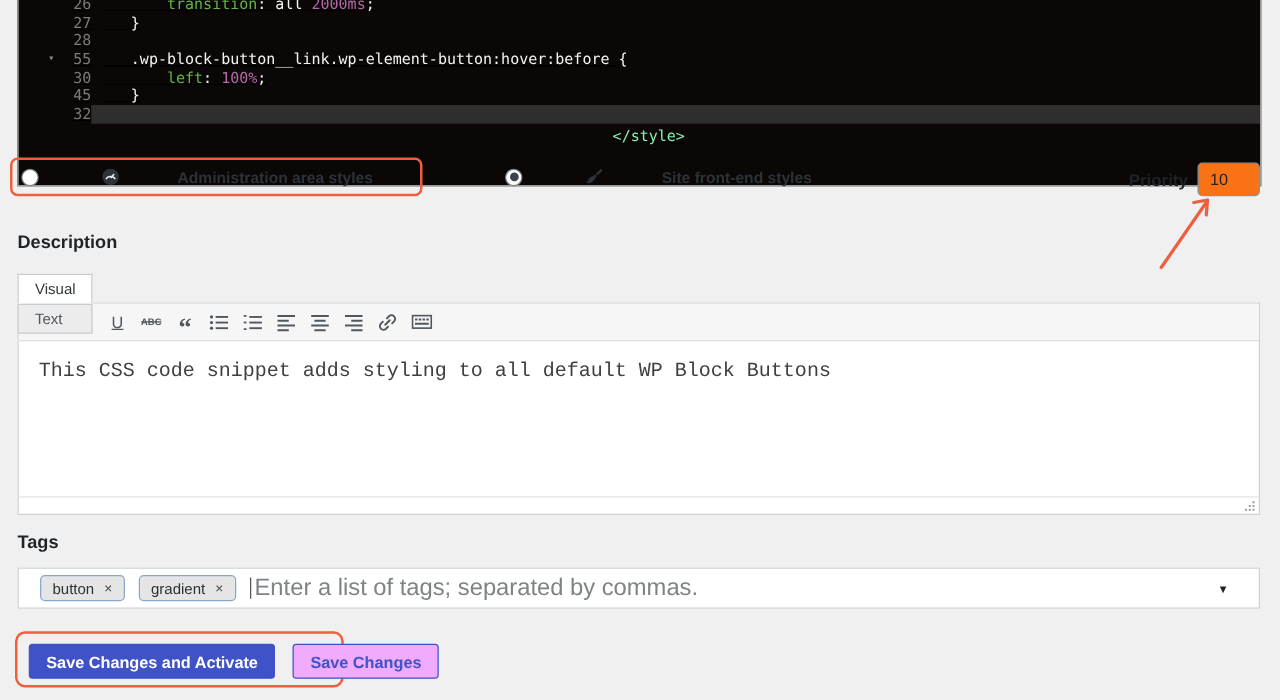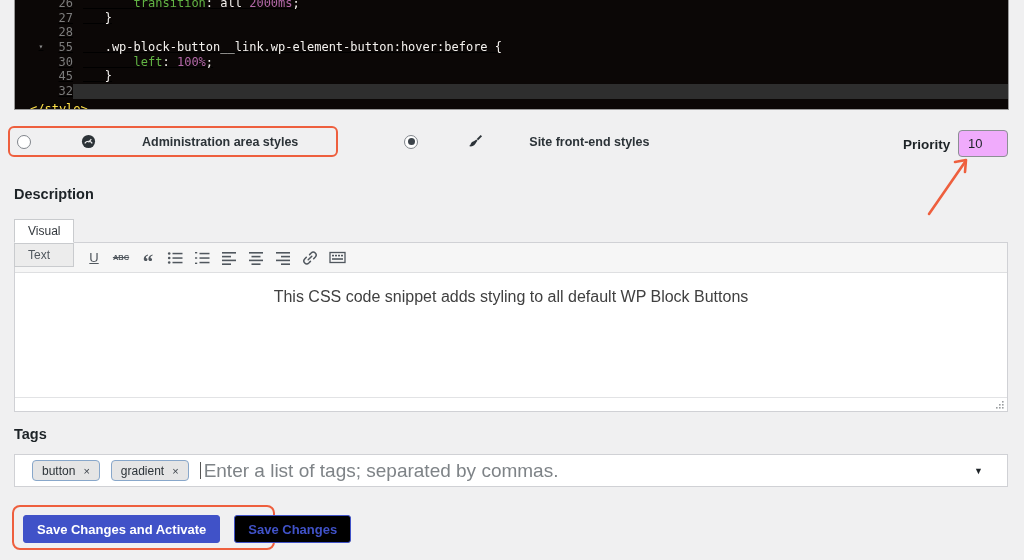--- a/index.html
+++ b/index.html
@@ -1,34 +1,34 @@
 <!DOCTYPE html>
 <html><head>
 <meta charset="utf-8">
 <style>
   * { margin:0; padding:0; box-sizing:border-box; }
   html,body { width:1024px; height:560px; }
   body { font-family:"Liberation Sans", sans-serif; background:#f0f0f1; }
   .stage { position:relative; width:1024px; height:560px; overflow:hidden; }
 
   
-  .code-editor { position:absolute; left:14px; top:0; width:995px; height:110px;
+  .code-editor { position:absolute; left:14px; top:0; width:995px; height:149px;
     background:#0b0706; border:1px solid #9a9a9a; border-top:none; overflow:hidden;
     font-family:"DejaVu Sans Mono", monospace; font-size:12px;text-decoration:underline; }
   .code-lines { margin-top:-4px; }
   .crow { display:flex; height:14.7px; line-height:14.7px; }
   .gutter { flex:0 0 58px; display:flex; }
   .fold { width:16px; margin-left:18px; text-align:center; color:#8d8d8d; font-size:8px; }
   .lnum { width:24px; text-align:right; color:#7c7c7c; }
   .lcode { flex:1; padding-left:10px; white-space:pre; color:#f5f2ef; }
   .crow.active .lcode { background:#2e2e2e; }
   .tk-g { color:#62b544; }
   .tk-p { color:#b368a8; }
-  .closing-row { height:15px; line-height:15px; padding-left:15px; color:#fde047;
-    white-space:pre; margin-top:3px; }
+  .closing-row { height:15px; line-height:15px; padding-left:15px; color:#86efac;
+    white-space:pre; margin-top:3px;text-align:center; }
 
   
   .annot { position:absolute; border:2px solid #ee5f3e; pointer-events:none; }
   .annot1 { left:8px; top:126px; width:330px; height:31px; border-radius:6px; }
   .annot2 { left:12px; top:505px; width:263px; height:45px; border-radius:8px; }
   .arrow-svg { position:absolute; left:915px; top:150px; }
 
   
   .scope-row { position:absolute; left:17px; top:131px; height:21px; display:flex; align-items:center;gap:40px; }
   .radio { width:14px; height:14px; border:1px solid #80858b; border-radius:50%;
@@ -36,21 +36,21 @@
   .radio .dot { width:7px; height:7px; background:#3c434a; border-radius:50%; margin:auto; display:none; }
   .radio.checked .dot { display:block; }
   .scope-icon { margin-left:10px; display:flex; color:#2c3338; }
   .scope-label { margin-left:6px; font-size:12.5px; font-weight:600; color:#2c3338; }
   .scope-gap { width:26px; }
 
   
   .priority-label { position:absolute; left:903px; top:137px; font-size:13.5px; font-weight:bold; color:#1d2327; }
   .priority-input { position:absolute; left:958px; top:130px; width:50px; height:27px;
     border:1px solid #8c8f94; border-radius:4px; font-size:13px; padding-left:9px;
-    font-family:"Liberation Sans",sans-serif; color:#1d2327; background:#f0abfc; }
+    font-family:"Liberation Sans",sans-serif; color:#1d2327; background:#f97316; }
 
   
   .section-heading { position:absolute; font-size:14.5px; font-weight:bold; color:#1d2327; }
   .desc-heading { left:14px; top:186px; }
   .tags-heading { left:14px; top:426px; }
 
   .editor-tabs { position:absolute; left:14px; top:219px; display:flex; z-index:2;flex-direction:column; }
   .tab { height:24px; padding:0 13px; display:flex; align-items:center; font-size:12px;
     color:#50575e; border:1px solid #c9cbce; background:#ececec; margin-right:4px; }
   .tab.active { background:#ffffff; border-bottom:1px solid #ffffff; color:#32373c; }
@@ -59,22 +59,22 @@
     background:#fff; border:1px solid #d0d1d5; }
   .mce-toolbar { height:30px; background:#f6f6f6; border-bottom:1px solid #dedfe1;
     display:flex; align-items:center; padding-left:13px; gap:3px; }
   .tbtn { width:24px; height:24px; display:flex; align-items:center; justify-content:center;
     color:#50575e; font-size:13px; cursor:pointer; }
   .tbtn .b { font-weight:bold; }
   .tbtn .i { font-style:italic; font-family:"Liberation Serif",serif; font-size:14px; }
   .tbtn .u { text-decoration:underline; }
   .tbtn .abc { font-size:7.5px; font-weight:bold; text-decoration:line-through; letter-spacing:0; }
   .tbtn .qq { font-family:"Liberation Serif",serif; font-weight:bold; font-size:21px; line-height:10px; margin-top:9px; }
-  .mce-content { height:124px; padding:15px 16px; font-family:Liberation Sans, sans-serif;
-    font-size:16px; color:#404040;text-align:center; }
+  .mce-content { height:124px; padding:15px 16px; font-family:Liberation Mono, monospace;
+    font-size:16px; color:#404040; }
   .mce-statusbar { height:14px; border-top:1px solid #e2e3e5; position:relative; }
   .resize-grip { position:absolute; right:3px; bottom:2px; color:#9a9da0; }
 
   
   .tags-box { position:absolute; left:14px; top:454px; width:994px; height:33px;
     background:#fff; border:1px solid #d0d1d5; display:flex; align-items:center; padding-left:17px; }
   .pill { display:flex; align-items:center; gap:8px; height:21px; padding:0 9px;
     background:#e5e5e5; border:1px solid #88a7ca; border-radius:4px;
     font-size:12px; color:#2c3338; margin-right:11px; }
   .pill .x { font-size:11px; color:#3c434a; cursor:pointer; }
@@ -82,21 +82,21 @@
   .tags-input { flex:1; border:none; outline:none; font-size:19px; color:#1d2327; background:transparent; font-family:"Liberation Sans",sans-serif; }
   .tags-input::placeholder { color:#7e8387; opacity:1; }
   .tags-dd { position:absolute; right:24px; top:11px; font-size:9px; color:#1d2327; cursor:pointer; }
 
   
   .btn-row { position:absolute; left:23px; top:515px; display:flex; gap:14px; }
   .btn { height:28px; display:flex; align-items:center; padding:0 13px;
     font-size:13px; font-weight:600; border-radius:3px; cursor:pointer;
     font-family:"Liberation Sans",sans-serif;text-align:right; }
   .btn-primary { background:#4052c8; border:1px solid #4052c8; color:#fff; }
-  .btn-secondary { background:#000000; border:1px solid #4052c8; color:#4052c8; }
+  .btn-secondary { background:#f0abfc; border:1px solid #4052c8; color:#4052c8; }
 
   svg { display:block; }
 </style>
 </head>
 <body>
 
 <div class="stage">
 
   <div class="code-editor">
     <div class="code-lines">

